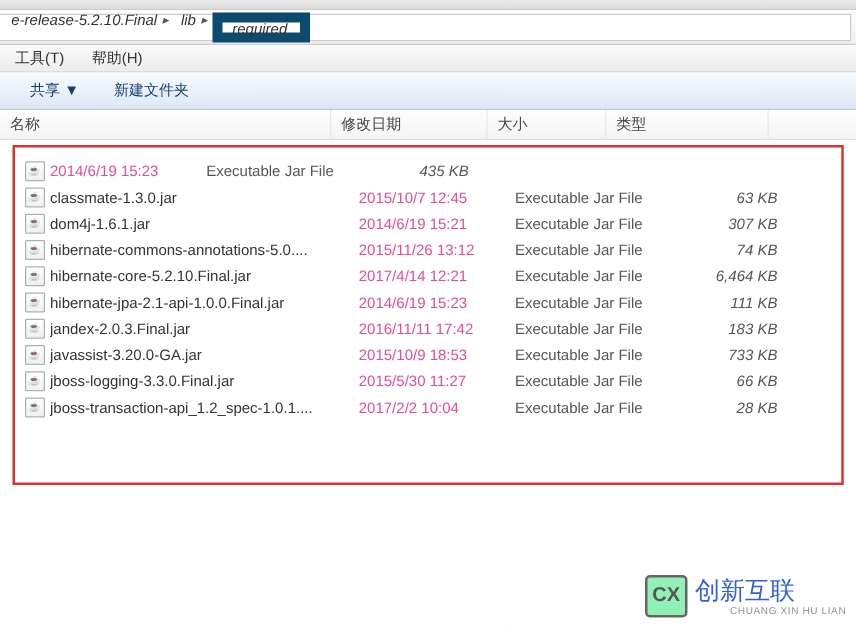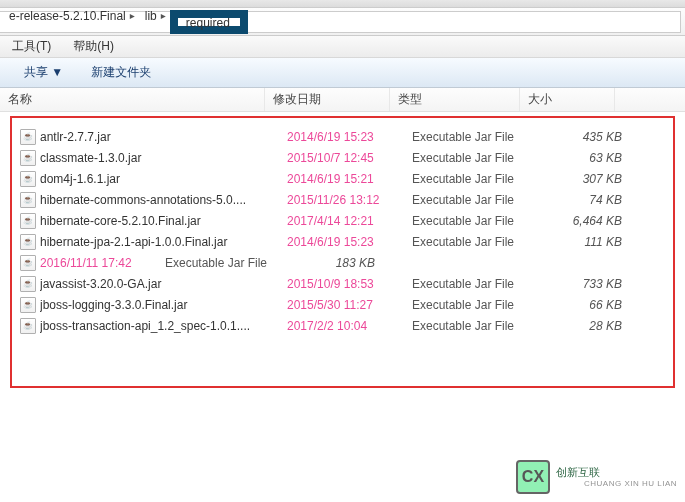--- a/index.html
+++ b/index.html
@@ -27,20 +27,21 @@
       flex: 1;
       margin-left: -6px;
     }
     .crumb { 
       display: flex; 
       align-items: center; 
       height: 20px; 
       padding: 0 6px 12px 4px; 
       cursor: pointer;
       color: #333;
+      font-style: italic;
     }
     .crumb .arrow { margin-left: 4px; font-size: 10px; color: #555; }
     .highlight-box { border: 8px solid #0c4a6e; padding: 1px 4px; height: 24px; display: flex; align-items: flex-start; margin-left: -2px; }
     
     .menubar { 
       height: 22px; 
       background: linear-gradient(to bottom, #fafafa, #ececec); 
       border-bottom: 1px solid #d8d8d8; 
       display: flex; 
       align-items: center;
@@ -134,21 +135,21 @@
       border: 2px solid #555; 
       border-radius: 4px;
       display: flex;
       align-items: center;
       justify-content: center;
       font-weight: bold;
       font-size: 16px;
       color: #444;
       background: #86efac;
     }
-    .wm-text { font-size: 11px; color: #14532d; line-height: 1.1; font-family: Liberation Serif, serif; }
+    .wm-text { font-size: 20px; color: #1d4ed8; line-height: 1.1; font-family: Liberation Serif, serif; }
     .wm-sub { font-size: 8px; color: #888; letter-spacing: 0.5px; margin-left: 28px; }
   </style>
 </head>
 <body>
 
 <div class="window">
   <div class="titlebar"></div>
 
   <div class="breadcrumb-bar">
     <div class="breadcrumb-inner">
@@ -177,28 +178,27 @@
     <span class="tool-btn">
       <span>共享 ▼</span>
     </span>
     <span class="tool-btn">新建文件夹</span>
   </div>
 
   <div class="content-area">
     <div class="columns-header">
       <div class="col-h col-name">名称</div>
       <div class="col-h col-date">修改日期</div>
+      <div class="col-h col-size">大小</div>
       <div class="col-h col-type">类型</div>
-      <div class="col-h col-size">大小</div>
     </div>
 
     <div class="file-list">
       <div class="file-row">
         <span class="file-icon">☕</span>
-        <span class="cell c-name">antlr-2.7.7.jar</span>
         <span class="cell c-date">2014/6/19 15:23</span>
         <span class="cell c-type">Executable Jar File</span>
         <span class="cell c-size">435 KB</span>
       </div>
       <div class="file-row">
         <span class="file-icon">☕</span>
         <span class="cell c-name">classmate-1.3.0.jar</span>
         <span class="cell c-date">2015/10/7 12:45</span>
         <span class="cell c-type">Executable Jar File</span>
         <span class="cell c-size">63 KB</span>
@@ -226,20 +226,21 @@
       </div>
       <div class="file-row">
         <span class="file-icon">☕</span>
         <span class="cell c-name">hibernate-jpa-2.1-api-1.0.0.Final.jar</span>
         <span class="cell c-date">2014/6/19 15:23</span>
         <span class="cell c-type">Executable Jar File</span>
         <span class="cell c-size">111 KB</span>
       </div>
       <div class="file-row">
         <span class="file-icon">☕</span>
+        <span class="cell c-name">jandex-2.0.3.Final.jar</span>
         <span class="cell c-date">2016/11/11 17:42</span>
         <span class="cell c-type">Executable Jar File</span>
         <span class="cell c-size">183 KB</span>
       </div>
       <div class="file-row">
         <span class="file-icon">☕</span>
         <span class="cell c-name">javassist-3.20.0-GA.jar</span>
         <span class="cell c-date">2015/10/9 18:53</span>
         <span class="cell c-type">Executable Jar File</span>
         <span class="cell c-size">733 KB</span>

